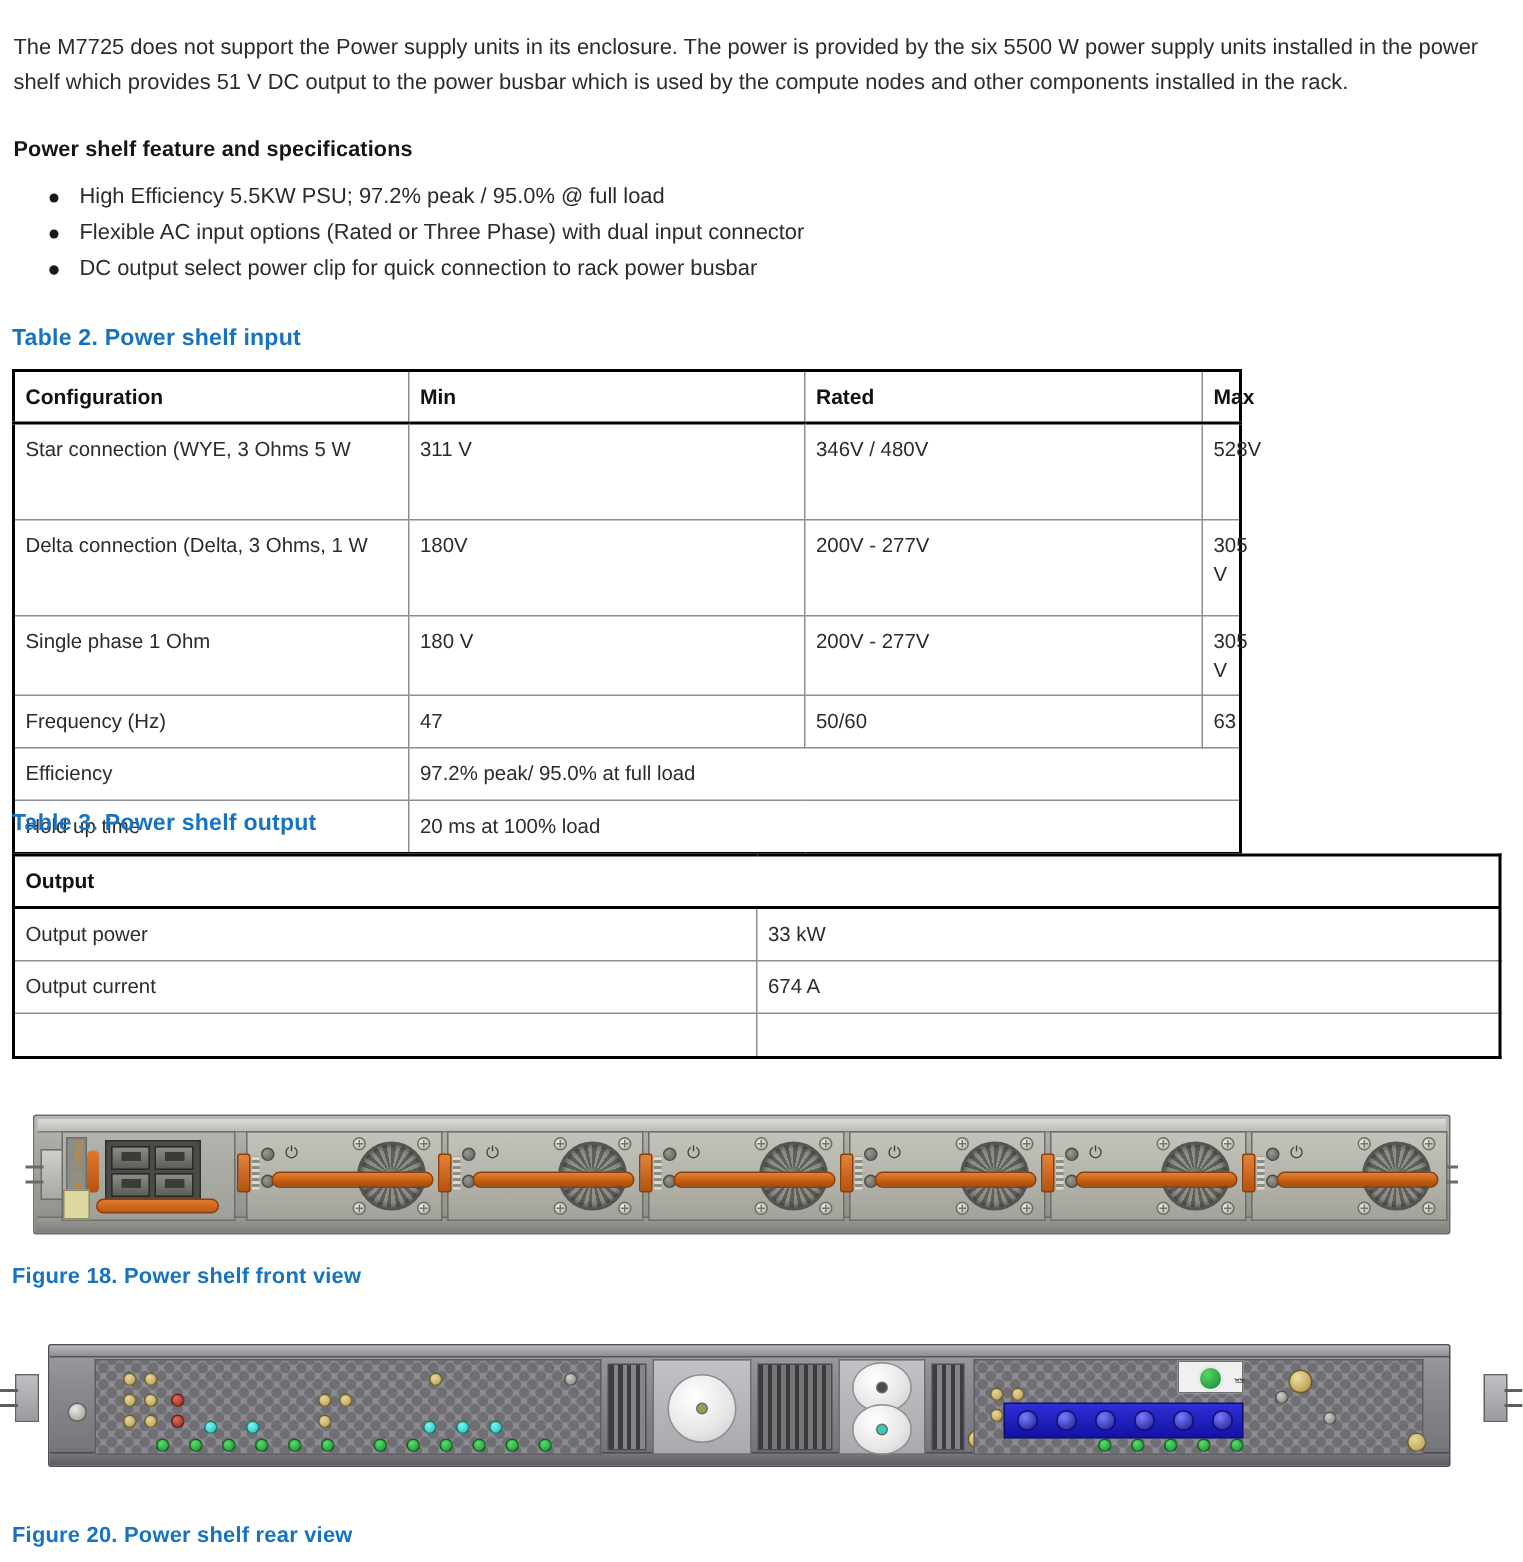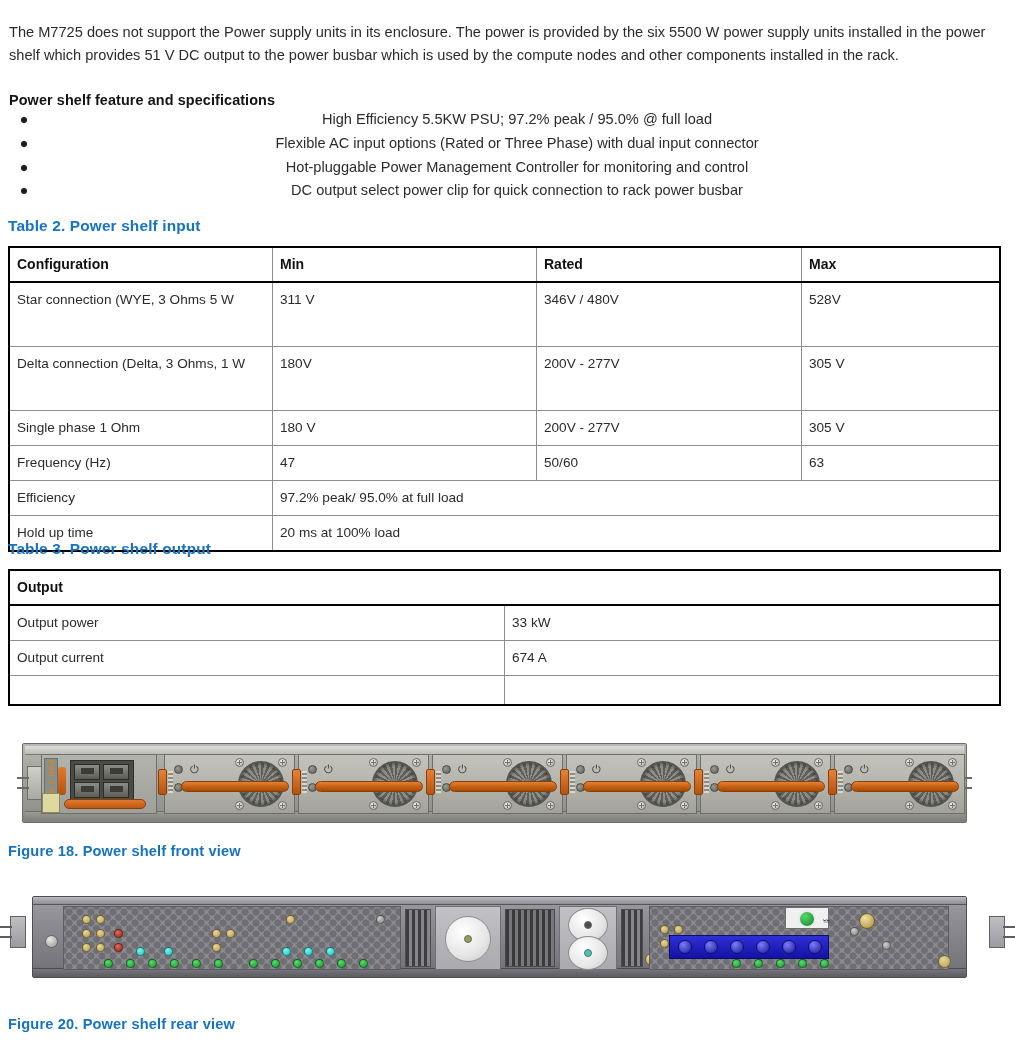--- a/index.html
+++ b/index.html
@@ -40,25 +40,24 @@
     top: 78px;
     font-size: 14.4px;
     font-weight: bold;
     color: #141414;
     letter-spacing: .1px;
   }
   ul.features {
     position: absolute;
     left: 9px;
     top: 104px;
-    margin: 4px;
+    margin: 16px;
     padding: 0;
     list-style: none;
     width: 980px;
-    text-align: center;
   }
   ul.features li {
     position: relative;
     padding-left: 28px;
     font-size: 14.6px;
     line-height: 23.8px;
     color: #2b2b2b;
   }
   ul.features li .bullet {
     position: absolute;
@@ -112,21 +111,21 @@
   }
   table.spec th {
     font-weight: bold;
     color: #111;
     font-size: 14px;
   }
 
   #table2 {
     left: 8px;
     top: 246px;
-    width: 993px;
+    width: 820px;
     border: 2px solid #000;
   }
   #table2 tr.hdr th { border-bottom: 2px solid #000; }
   #table2 td.c0, #table2 th.c0 { width: 247px; }
   #table2 td.c1, #table2 th.c1 { width: 248px; }
   #table2 td.c2, #table2 th.c2 { width: 249px; }
 
   #table3 {
     left: 8px;
     top: 569px;
@@ -555,21 +554,20 @@
     <li>
       <span class="bullet"></span>
       <span>High Efficiency 5.5KW PSU; 97.2% peak / 95.0% @ full load</span>
     </li>
     <li>
       <span class="bullet"></span>
       <span>Flexible AC input options (Rated or Three Phase) with dual input connector</span>
     </li>
     <li>
       <span class="bullet"></span>
-      <span>Hot-pluggable Power Management Controller for monitoring and control</span>
     </li>
     <li>
       <span class="bullet"></span>
       <span>DC output select power clip for quick connection to rack power busbar</span>
     </li>
   </ul>
 
   <div class="tbl-caption" id="cap-t2">Table 2. Power shelf input</div>
 
   <table class="spec" id="table2">

